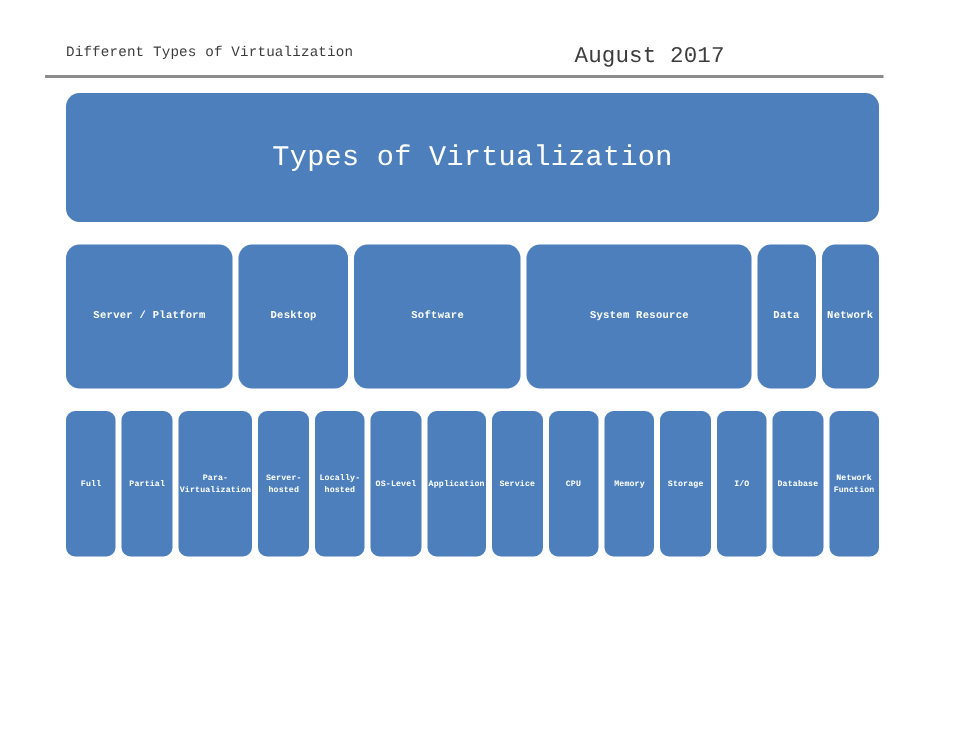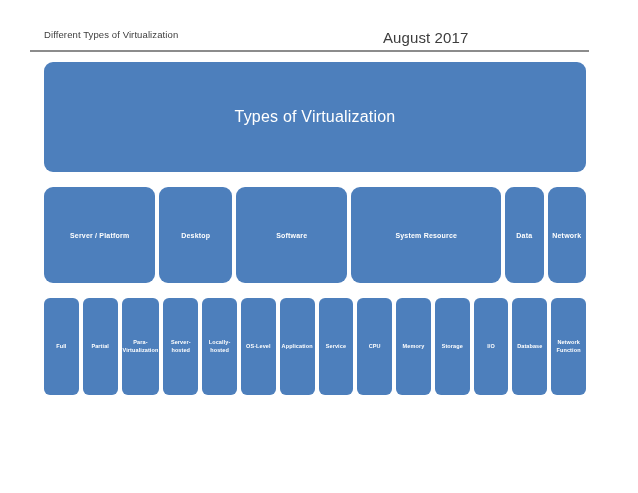--- a/index.html
+++ b/index.html
@@ -1,21 +1,21 @@
 <!DOCTYPE html>
 <html><head>
 <meta charset="utf-8">
 <style>
   :root{
     --box-fill:#4d7fbc;
     --box-text:#ffffff;
     --header-text:#3d3d3d;
     --divider:#8c8c8c;
   }
-  *{box-sizing:border-box;margin:0;padding:0;}
+  *{box-sizing:border-box;margin:0;padding:0;font-family:Liberation Mono, monospace;}
   html,body{width:638px;height:493px;}
   body{
     background:#ffffff;
     font-family:"Liberation Sans", sans-serif;
     position:relative;
     overflow:hidden;
   }
   .slide{position:absolute;inset:0;background:#ffffff;}
 
   
@@ -34,22 +34,22 @@
 
   
   .diagram{position:absolute;left:44px;top:62px;width:542px;}
   .box{
     background:var(--box-fill);
     color:var(--box-text);
     display:flex;align-items:center;justify-content:center;
     text-align:center;
   }
   .root-box{
-    height:110px;border-radius:9px;
-    font-size:16px;letter-spacing:.2px;
+    height:86px;border-radius:9px;
+    font-size:19px;letter-spacing:.2px;
   }
   .row2{display:flex;gap:4px;height:96px;margin-top:15px;}
   .group-box{
     border-radius:9px;font-size:7px;font-weight:600;letter-spacing:.2px;
     padding:0 2px;
   }
   .span-1{flex:1 1 0;}
   .span-2{flex:2 1 4px;}
   .span-3{flex:3 1 8px;}
   .span-4{flex:4 1 12px;}

